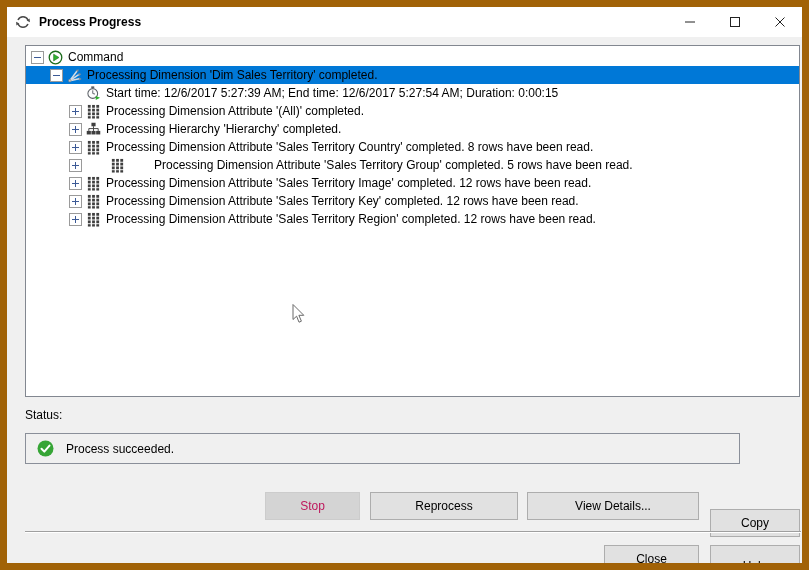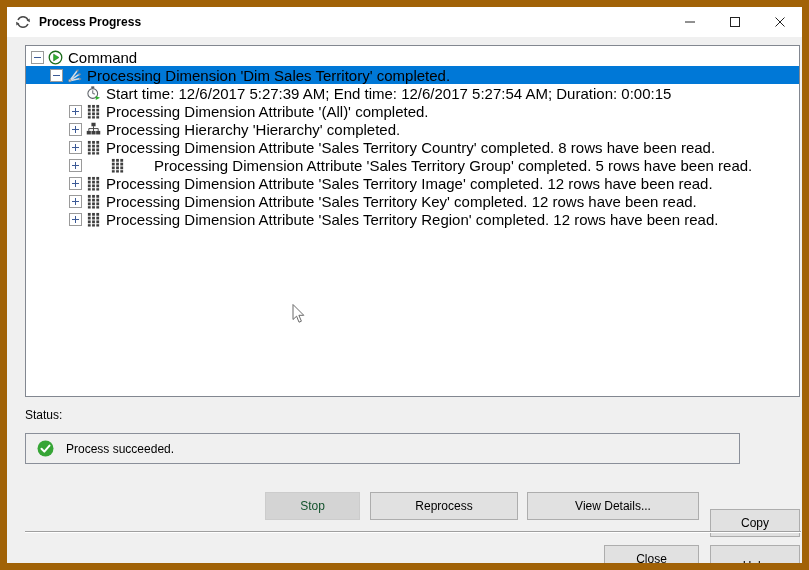--- a/index.html
+++ b/index.html
@@ -16,21 +16,21 @@
   .title-text{font-size:12px;font-weight:600;}
   .win-controls{position:absolute;right:0;top:0;height:30px;display:flex;}
   .win-btn{width:45px;height:30px;display:flex;align-items:center;justify-content:center;background:transparent;border:none;padding:0;cursor:default;}
   .body{position:absolute;top:30px;left:0;right:0;bottom:0;}
   .tree{
     position:absolute;left:18px;top:8px;width:775px;height:352px;
     background:#ffffff;border:1px solid #828790;box-sizing:border-box;
     overflow:hidden;padding-top:2px;
   }
   .tree-row{
-    display:flex;align-items:center;height:18px;font-size:15px;
+    display:flex;align-items:center;height:18px;font-size:12px;
     white-space:nowrap;box-sizing:border-box;
   }
   .tree-row.selected{color:#000000;}
   .toggle{
     width:13px;height:13px;box-sizing:border-box;border:1px solid #9a9a9a;
     background:#fff;position:relative;flex:0 0 13px;margin-right:3px;
   }
   .toggle::before{content:"";position:absolute;left:2px;top:5px;width:7px;height:1px;background:#3c5a96;}
   .toggle.plus::after{content:"";position:absolute;left:5px;top:2px;width:1px;height:7px;background:#3c5a96;}
   .toggle-spacer{width:13px;flex:0 0 13px;margin-right:3px;height:13px;}
@@ -42,21 +42,21 @@
     border:1px solid #8a8f99;background:#f0f0f0;box-sizing:border-box;
     display:flex;align-items:center;padding-left:11px;font-size:12px;
   }
   .status-icon{width:17px;height:17px;margin-right:12px;display:inline-flex;}
   .btn{
     position:absolute;box-sizing:border-box;height:28px;
     background:#e1e1e1;border:1px solid #adadad;
     font-family:"Liberation Sans",sans-serif;font-size:12px;color:#000;
     display:flex;align-items:center;justify-content:center;cursor:default;padding:0;
   }
-  .btn.disabled{background:#d4d4d4;border-color:#cccccc;color:#14532d;}
+  .btn.disabled{background:#d4d4d4;border-color:#cccccc;color:#be185d;}
   .btn-stop{left:258px;top:455px;width:95px;}
   .btn-reprocess{left:363px;top:455px;width:148px;}
   .btn-viewdetails{left:520px;top:455px;width:172px;}
   .btn-copy{left:703px;top:472px;width:90px;}
   .divider{position:absolute;left:18px;top:494px;width:776px;height:0;border-top:1px solid #9f9f9f;border-bottom:1px solid #ffffff;}
   .btn-close{left:597px;top:508px;width:95px;height:27px;}
   .btn-help{left:703px;top:508px;width:90px;height:41px;}
   .cursor{position:absolute;left:285px;top:297px;width:22px;height:30px;pointer-events:none;}
 </style>
 </head>

